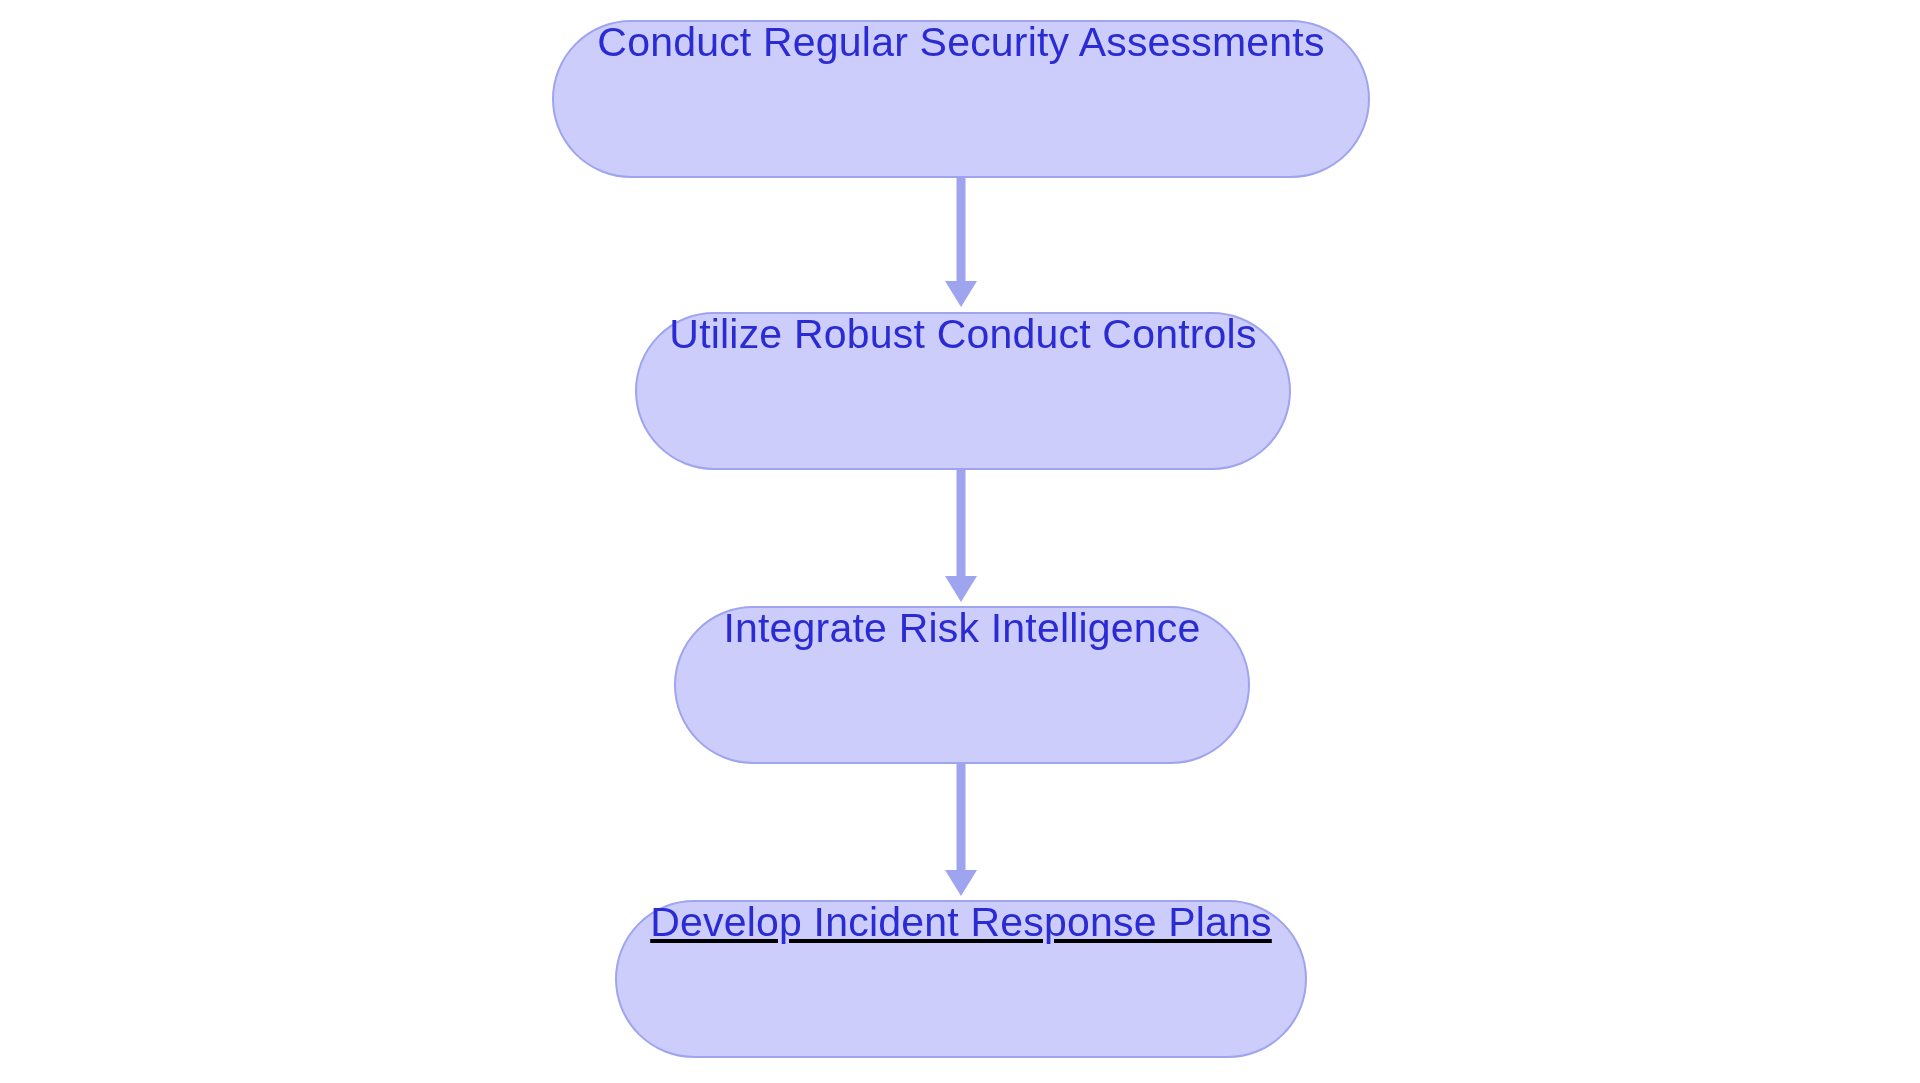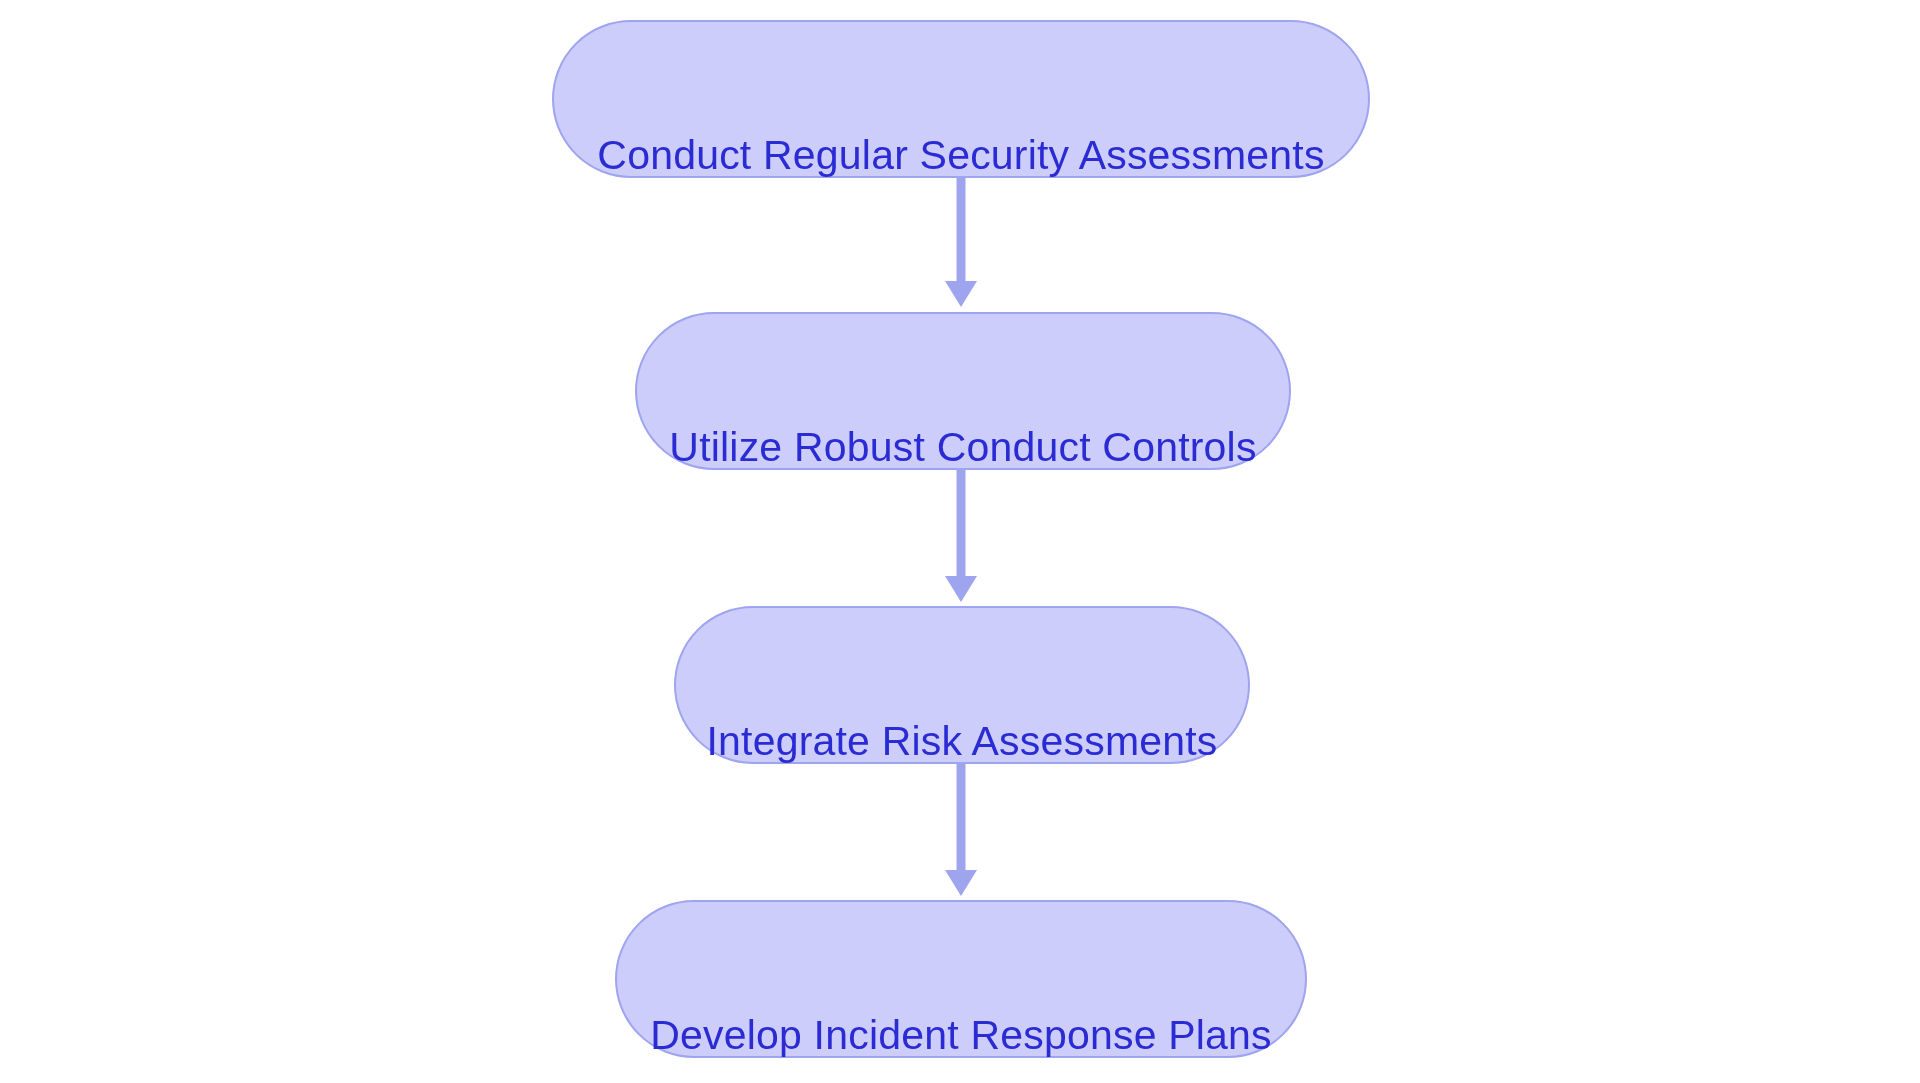--- a/index.html
+++ b/index.html
@@ -20,21 +20,21 @@
     width: 1920px;
     height: 1083px;
     background: #ffffff;
   }
 
   
   .flow-node {
     position: absolute;
     box-sizing: border-box;
     display: flex;
-    align-items: flex-end;
+    align-items: flex-start;
     justify-content: center;
     background: #cccdfb;
     border: 2px solid #9fa4ef;
     border-radius: 80px;
     height: 158px;
   }
 
   .flow-node-label {
     color: #2b2bd4;
     font-family: "Liberation Sans", sans-serif;
@@ -43,21 +43,21 @@
     line-height: 1;
     letter-spacing: 0.2px;
     white-space: nowrap;
     text-align: center;
   }
 
   
   #node-0 { left: 552px;  top: 20px;  width: 818px; }
   #node-1 { left: 635px;  top: 312px; width: 656px; }
   #node-2 { left: 674px;  top: 606px; width: 576px; }
-  #node-3 { left: 615px;  top: 900px; width: 692px; }
+  #node-3 { left: 615px;  top: 900px; width: 692px; text-decoration: underline; }
 
   
   .flow-connector {
     position: absolute;
     left: 0;
     top: 0;
     width: 1920px;
     height: 1083px;
     pointer-events: none;
   }
@@ -96,20 +96,20 @@
 
   <div class="flow-node" id="node-0">
     <span class="flow-node-label">Conduct Regular Security Assessments</span>
   </div>
 
   <div class="flow-node" id="node-1">
     <span class="flow-node-label">Utilize Robust Conduct Controls</span>
   </div>
 
   <div class="flow-node" id="node-2">
-    <span class="flow-node-label">Integrate Risk Assessments</span>
+    <span class="flow-node-label">Integrate Risk Intelligence</span>
   </div>
 
   <div class="flow-node" id="node-3">
     <span class="flow-node-label">Develop Incident Response Plans</span>
   </div>
 
 </div>
 
 </body></html>

